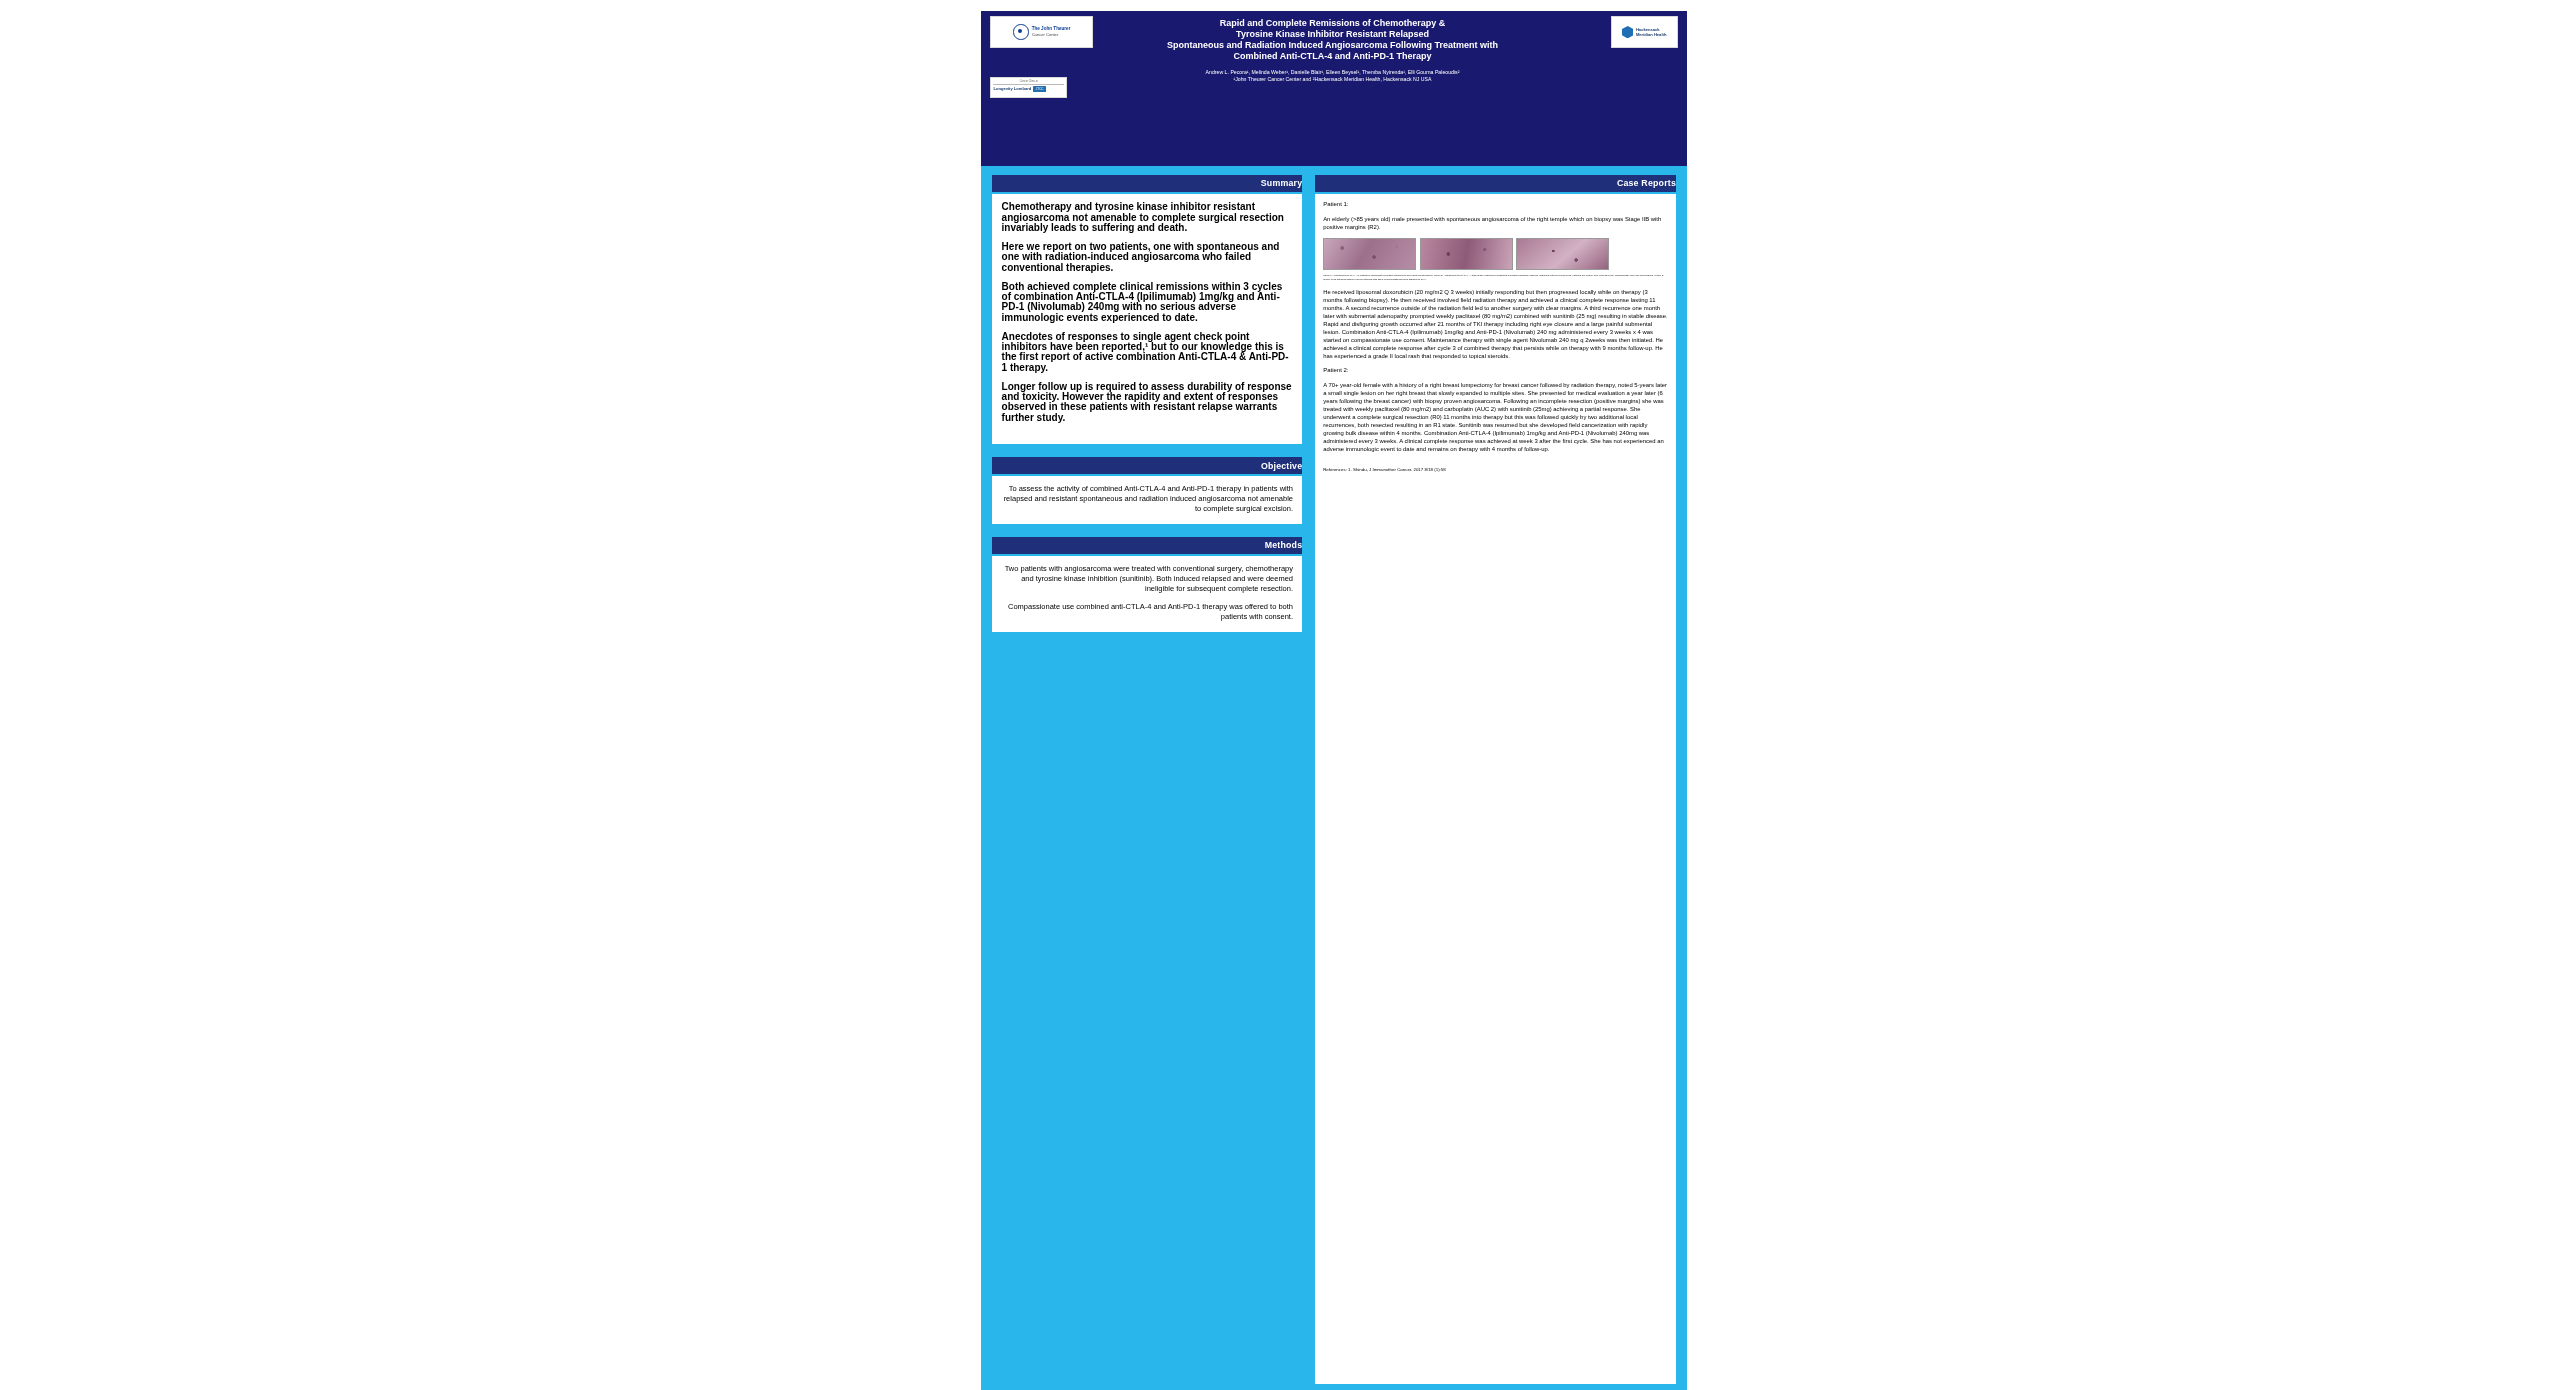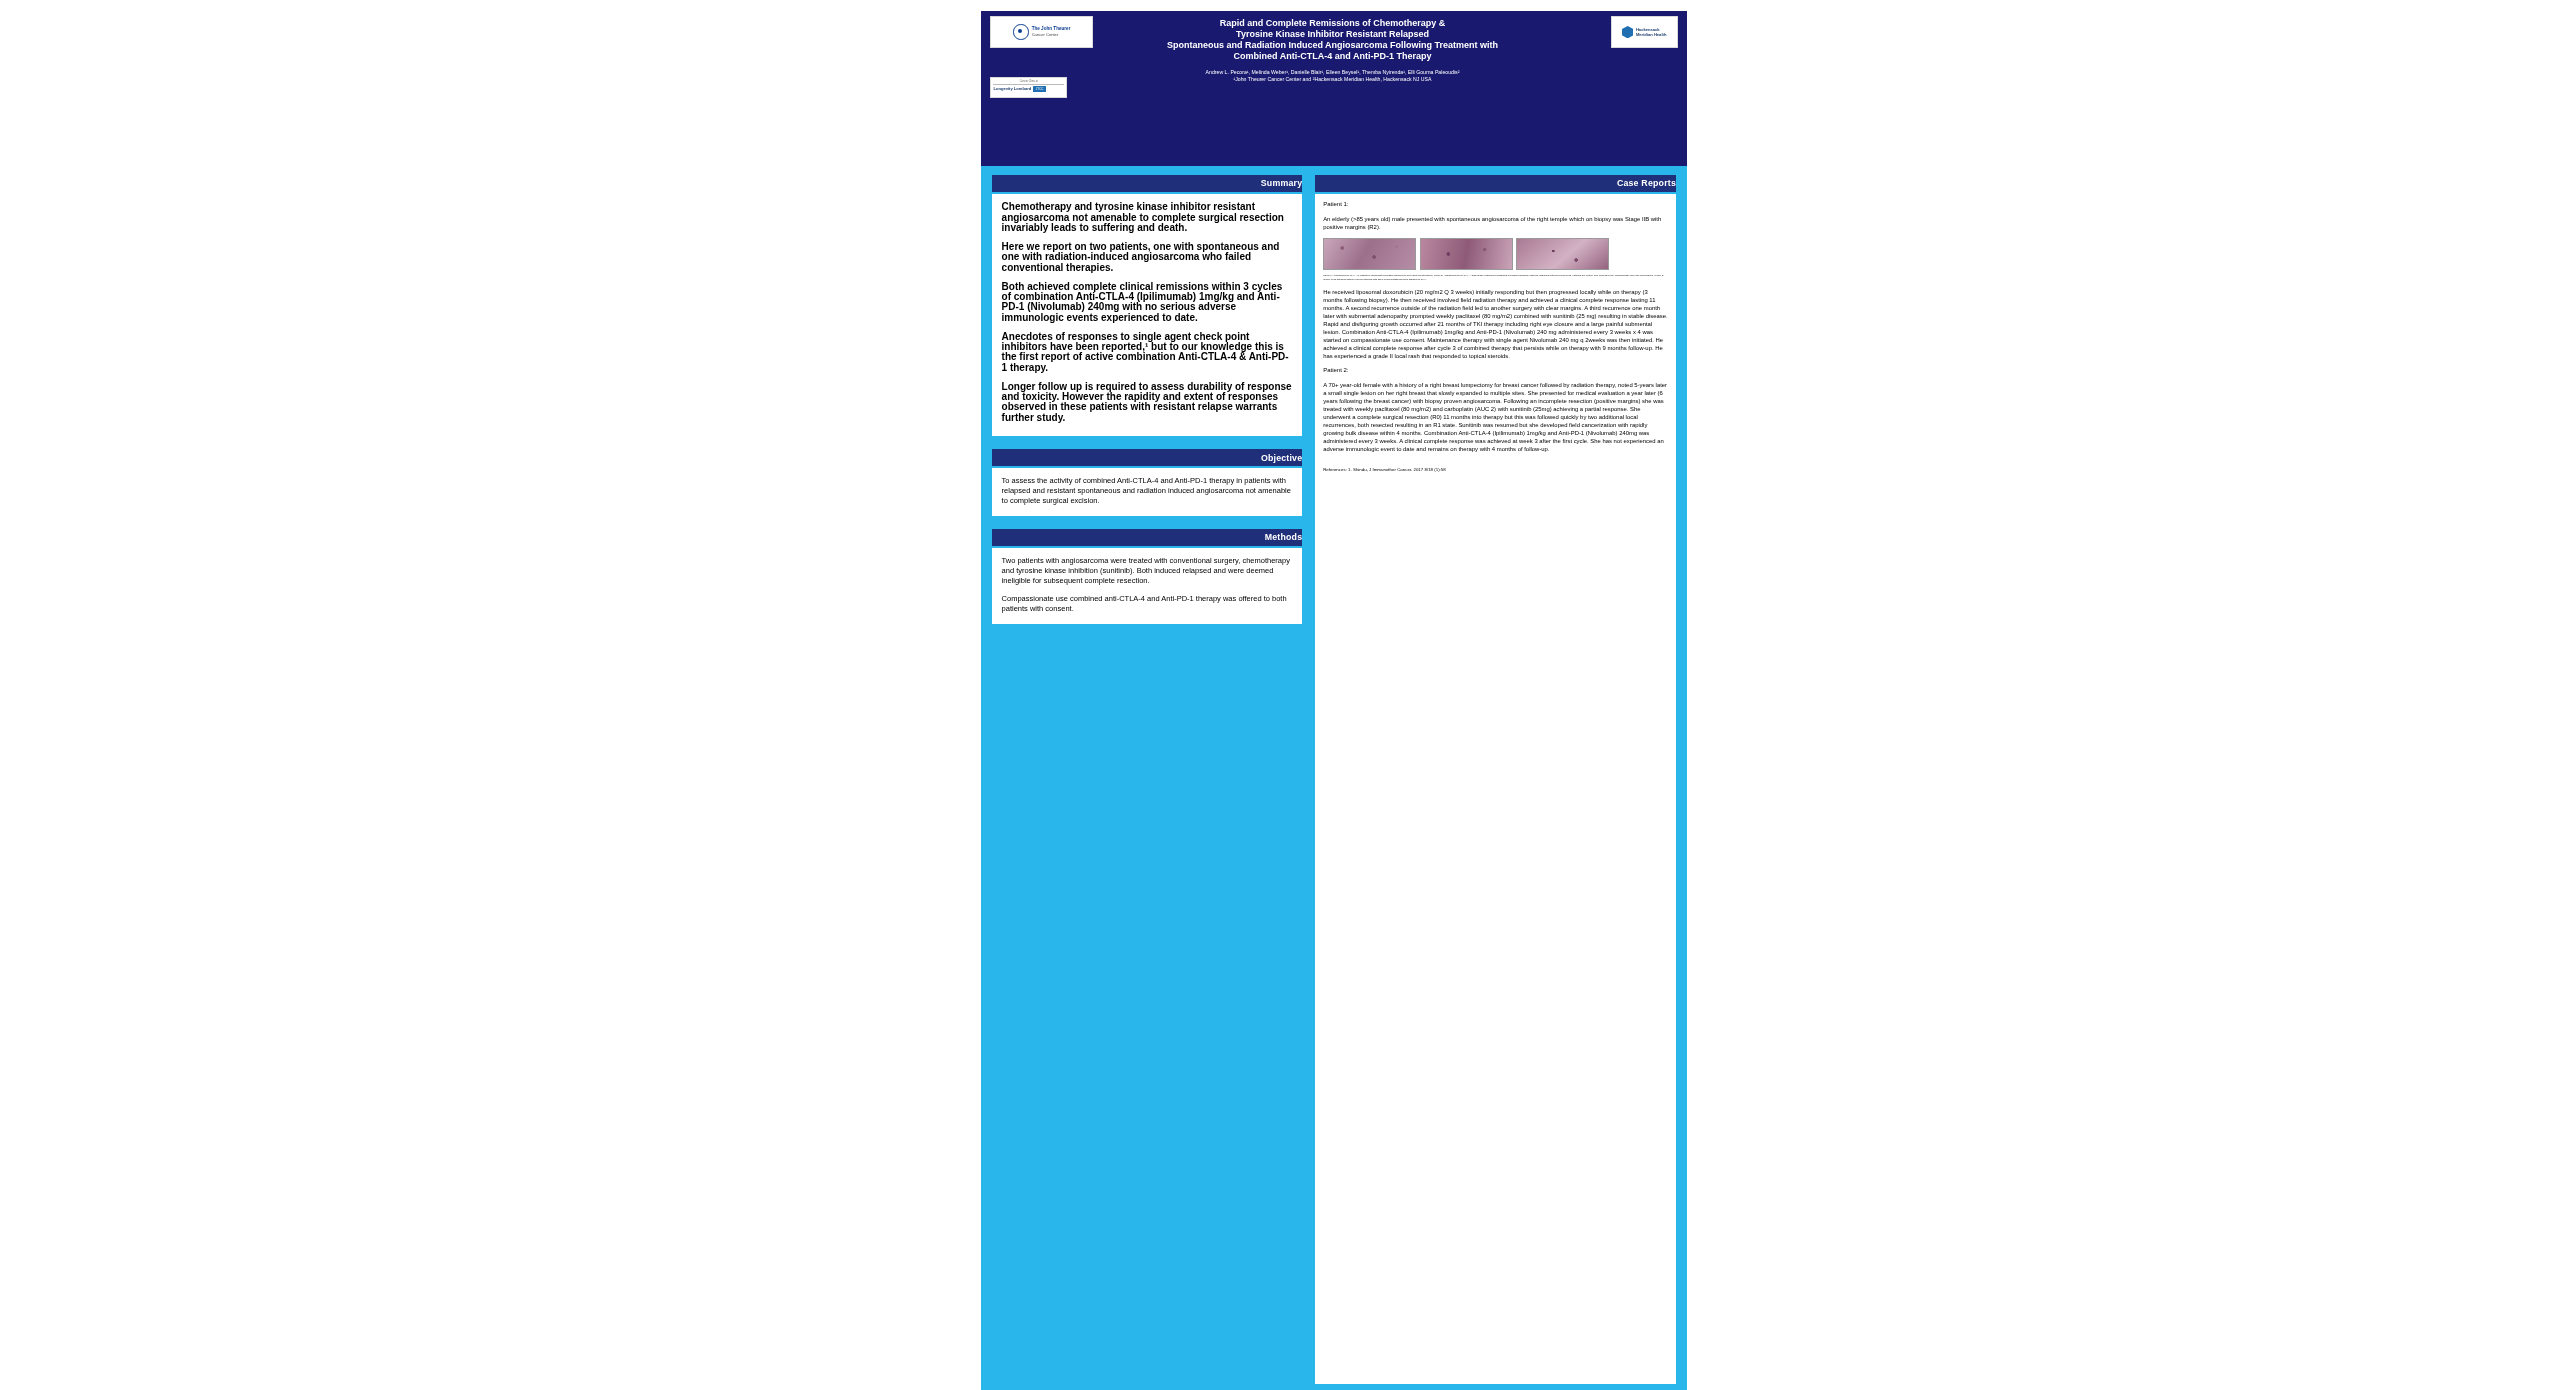--- a/index.html
+++ b/index.html
@@ -186,26 +186,27 @@
     box-sizing: border-box;
     margin-top: 2.1px;
   }
   .sec-body.bold-text p {
     font-weight: bold;
     font-size: 10px;
     line-height: 10.3px;
     margin: 0 0 8.8px 0;
     color: #000;
   }
-  .sec-body.bold-text p:last-child { margin-bottom: 4px; }
+  .sec-body.bold-text p:last-child { margin-bottom: 12px; }
   .sec-body.plain p {
     font-size: 7.5px;
     line-height: 10px;
     margin: 0 0 8.2px 0;
     color: #000;
+    text-align: right;
   }
   .sec-body.plain p:last-child { margin-bottom: 0; }
   .gap { height: 13.4px; }
   
   .case-body {
     background: #ffffff;
     margin-top: 2.1px;
     padding: 7.2px 8.2px 8.2px 8.2px;
     box-sizing: border-box;
     min-height: 1190px;

